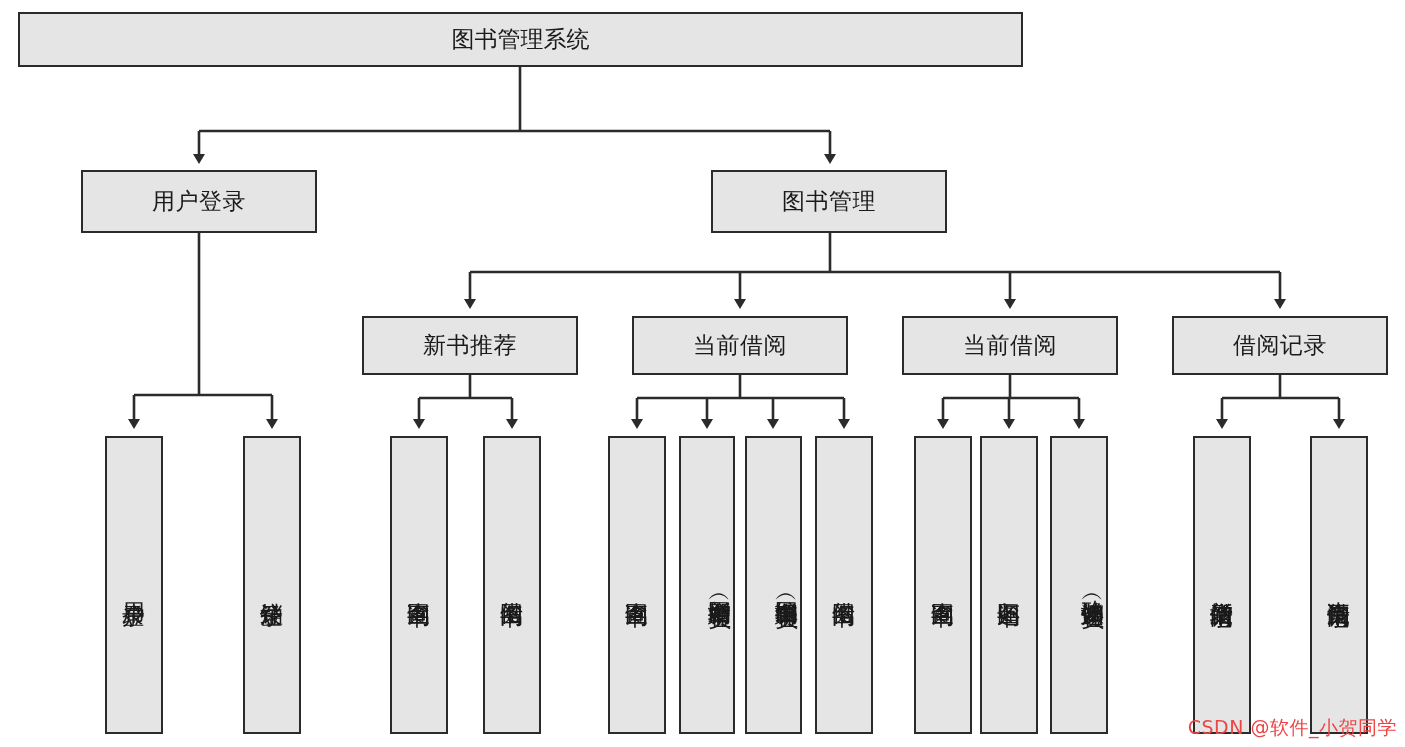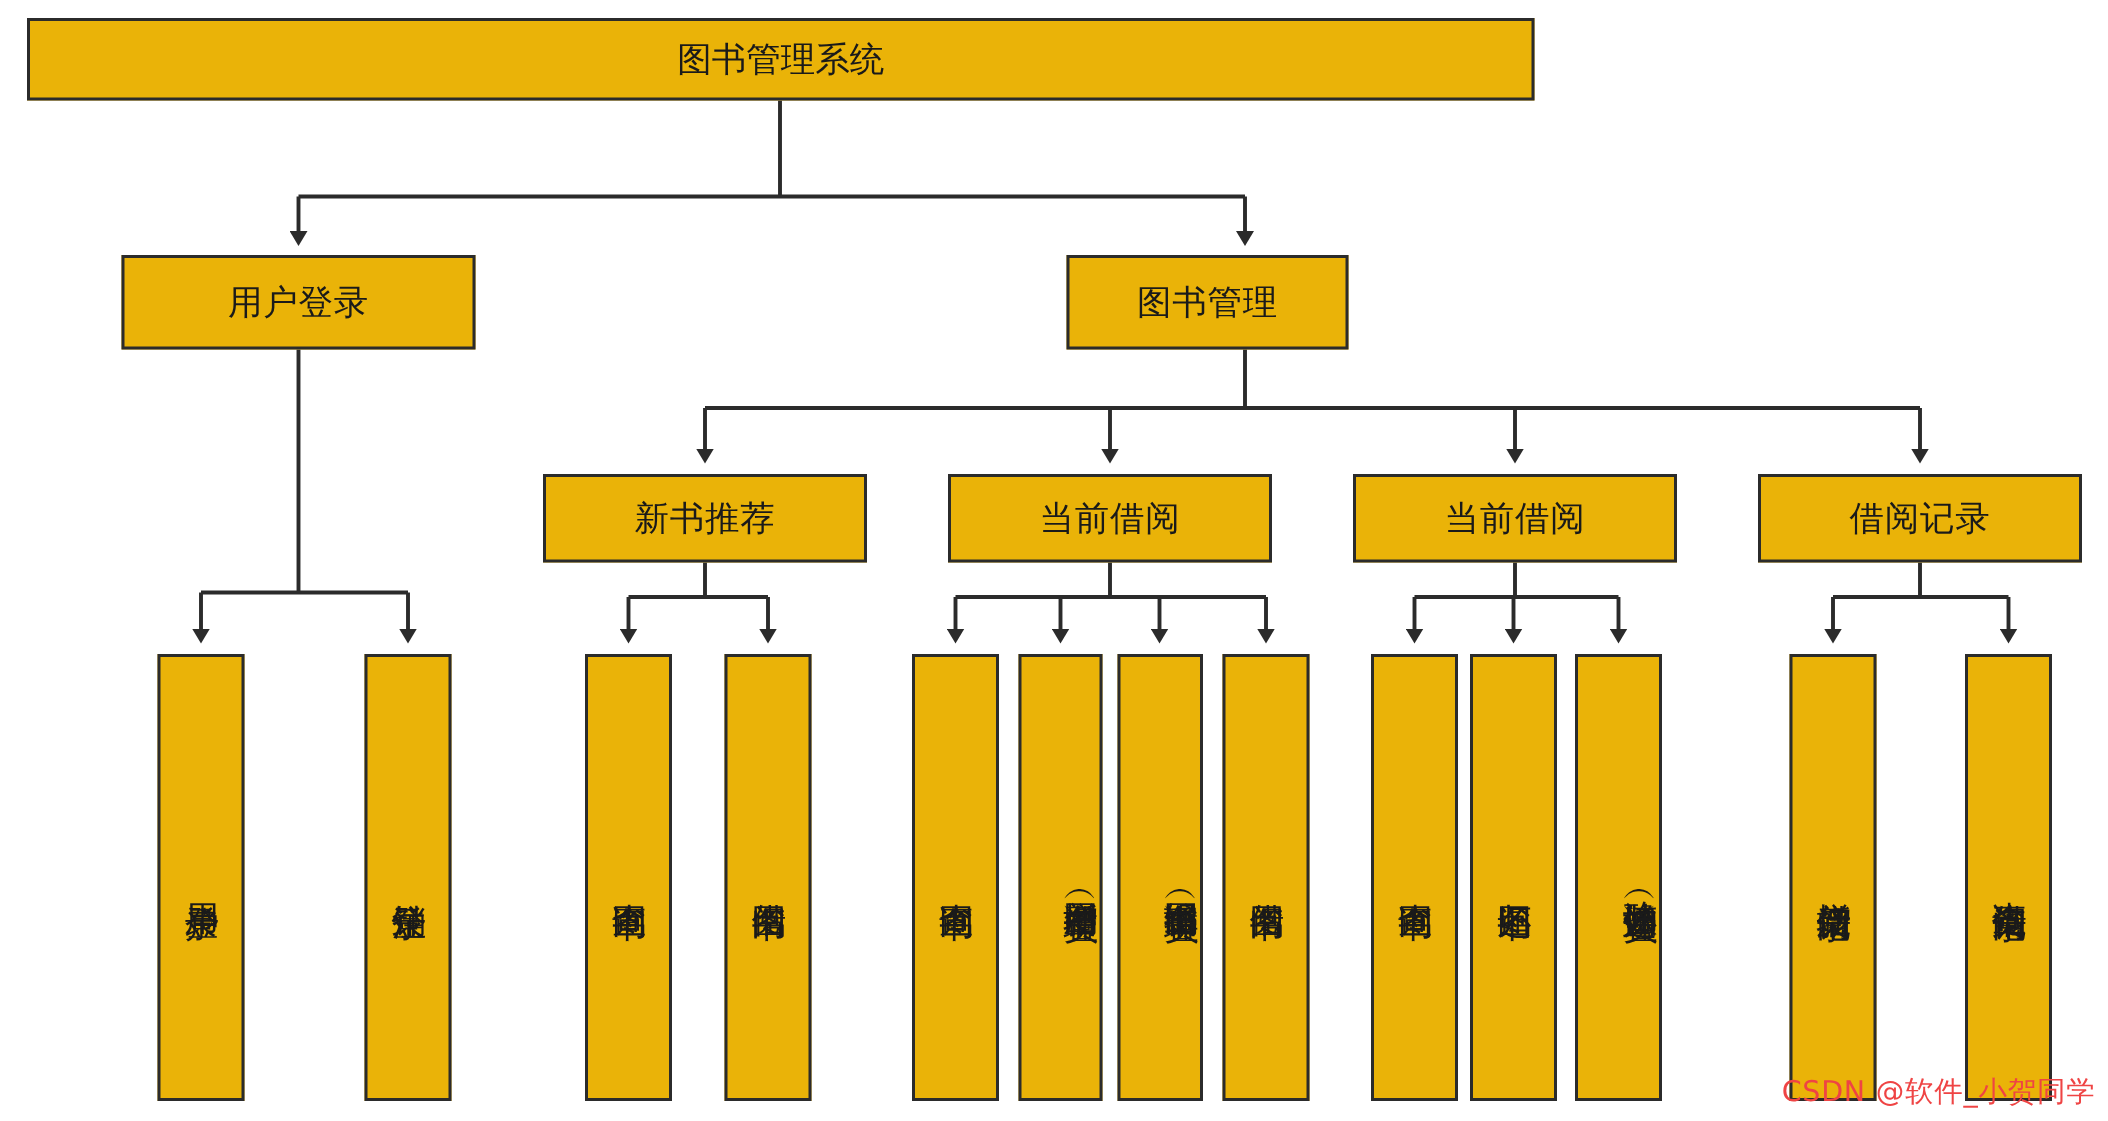--- a/index.html
+++ b/index.html
@@ -20,21 +20,21 @@
   #wires {
     position: absolute;
     left: 0;
     top: 0;
     width: 1405px;
     height: 747px;
   }
   .node {
     position: absolute;
     box-sizing: border-box;
-    background: #eab308;
+    background: #e5e5e5;
     border: 2.5px solid #2b2b2b;
     display: flex;
     align-items: center;
     justify-content: center;
     color: #1a1a1a;
     text-align: center;
     z-index: 2;
   }
   .node-h {
     font-size: 23px;
@@ -130,21 +130,21 @@
     </g>
   </svg>
 
   <div class="node node-root" style="left:18px; top:12px; width:1005px; height:55px;">
     <span>图书管理系统</span>
   </div>
 
   <div class="node node-h" style="left:81px; top:170px; width:236px; height:63px;">
     <span>用户登录</span>
   </div>
-  <div class="node node-h" style="left:711px; top:170px; width:188px; height:63px;">
+  <div class="node node-h" style="left:711px; top:170px; width:236px; height:63px;">
     <span>图书管理</span>
   </div>
 
   <div class="node node-h" style="left:362px; top:316px; width:216px; height:59px;">
     <span>新书推荐</span>
   </div>
   <div class="node node-h" style="left:632px; top:316px; width:216px; height:59px;">
     <span>当前借阅</span>
   </div>
   <div class="node node-h" style="left:1172px; top:316px; width:216px; height:59px;">

